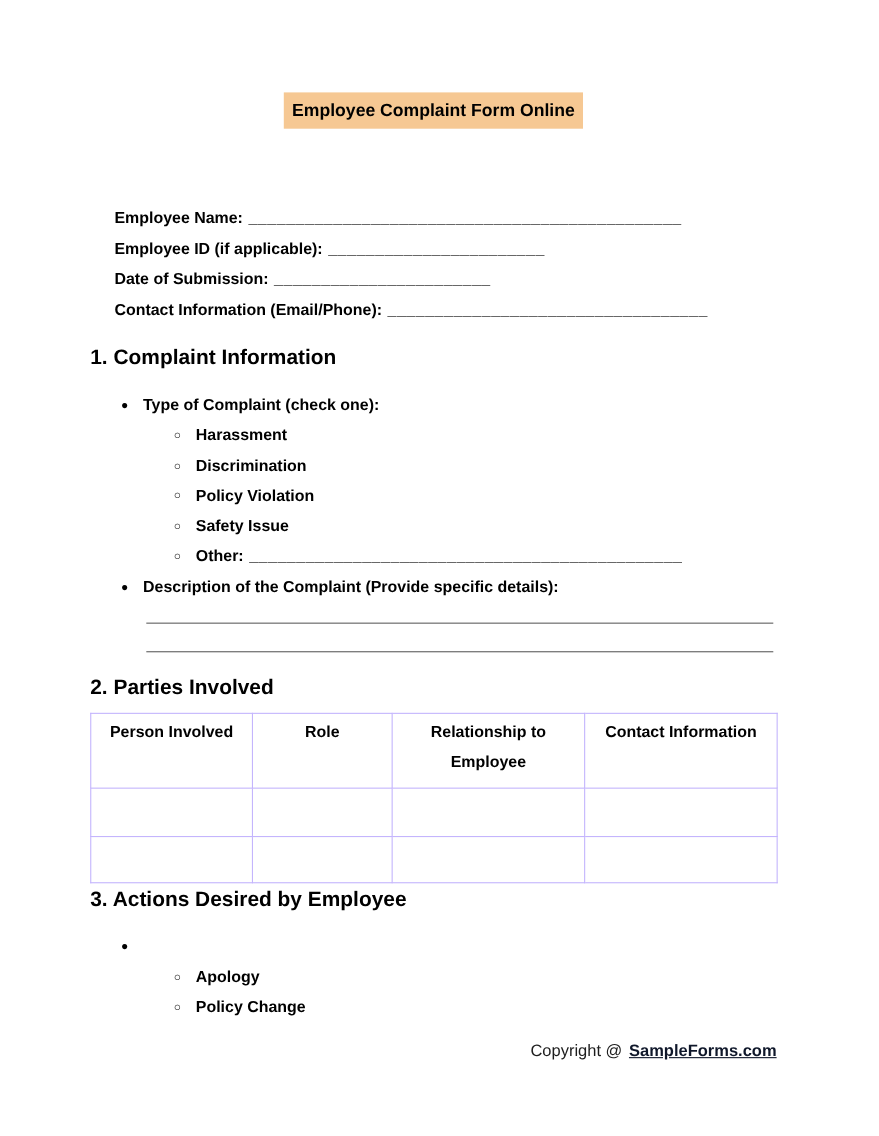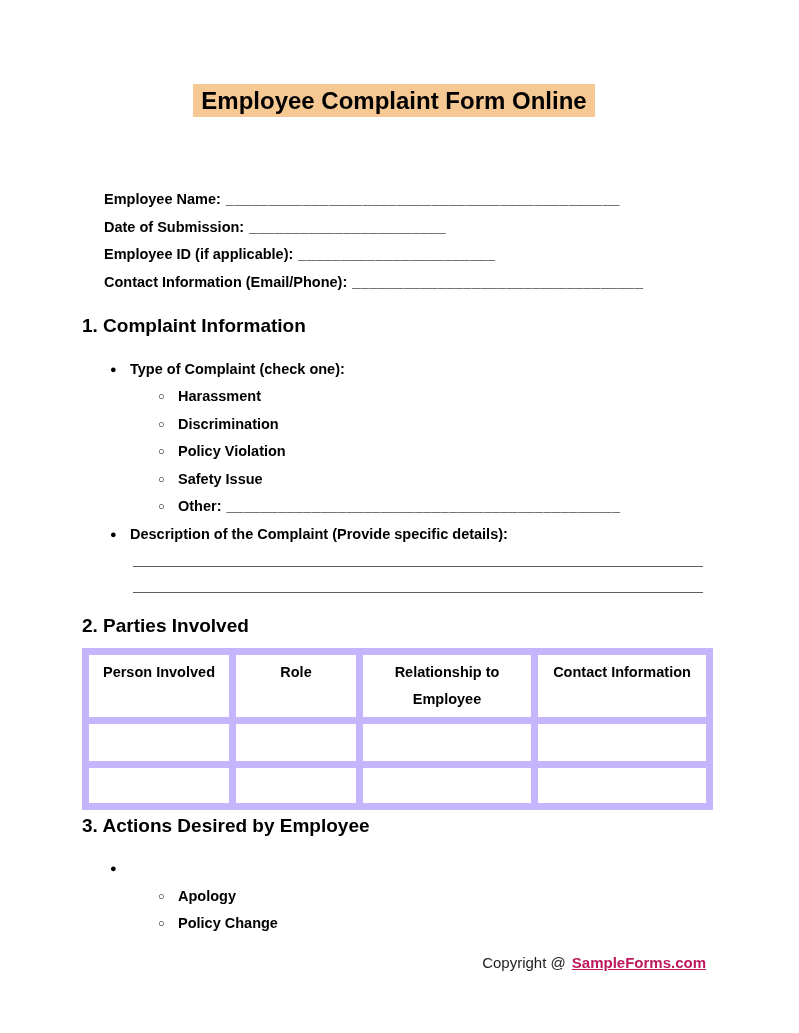--- a/index.html
+++ b/index.html
@@ -9,21 +9,21 @@
     font-family: "Liberation Sans", sans-serif;
     color: #000000;
     overflow: hidden;
   }
   .page { padding: 0 93px 0 82px; }
 
   
   .title-wrap { margin-top: 84px; text-align: center; }
   .doc-title {
     display: inline-block;
-    font-size: 24px; font-weight: bold;
+    font-size: 16px; font-weight: bold;
     line-height: 29px;
     padding: 2px 8px;
   }
 
   
   .fields { margin-top: 69px; }
   .field { font-size: 14.5px; font-weight: bold; line-height: 27.5px; white-space: nowrap; margin-left: 22px; }
   .blank { margin-left: 5px; letter-spacing: 0.5px; }
 
   
@@ -46,21 +46,21 @@
   .answer-line.second { height: 26px; }
 
   
   table.parties {
     margin-top: 8px;
     border-collapse: collapse;
     width: 624px;
     table-layout: fixed;
   }
   table.parties th, table.parties td {
-    border: 7px solid #c4b5fd;
+    border: 1px solid #c4b5fd;
     vertical-align: top;
     padding: 4px 6px;
     margin-left: 20px;
   }
   table.parties th {
     font-size: 14.5px; font-weight: bold;
     line-height: 27px; text-align: center;
     height: 68px;
   }
   table.parties tr.data-row-1 td { height: 44px; }
@@ -92,24 +92,24 @@
 
   <div class="title-wrap">
     <span class="doc-title" style="background-color: rgb(246, 200, 147);">Employee Complaint Form Online</span>
   </div>
 
   <div class="fields">
     <div class="field">
       <span>Employee Name:</span><span class="blank">______________________________________________</span>
     </div>
     <div class="field">
+      <span>Employee ID (if applicable):</span><span class="blank">_______________________</span>
+    </div>
+    <div class="field">
       <span>Date of Submission:</span><span class="blank">_______________________</span>
-    </div>
-    <div class="field">
-      <span>Employee ID (if applicable):</span><span class="blank">_______________________</span>
     </div>
     <div class="field">
       <span>Contact Information (Email/Phone):</span><span class="blank">__________________________________</span>
     </div>
   </div>
 
   <div class="sec-heading h1">1. Complaint Information</div>
 
   <div class="list">
     <div class="li">
@@ -189,16 +189,16 @@
       <span class="marker m2">○</span>
       <span>Apology</span>
     </div>
     <div class="li">
       <span class="marker m2">○</span>
       <span>Policy Change</span>
     </div>
   </div>
 
   <div class="footer">
-    <span>Copyright @</span><span class="footer-link" style="color: #be185d;">SampleForms.com</span>
+    <span>Copyright @</span><span class="footer-link" style="color: #0f172a;">SampleForms.com</span>
   </div>
 
 </div>
 
 </body></html>

